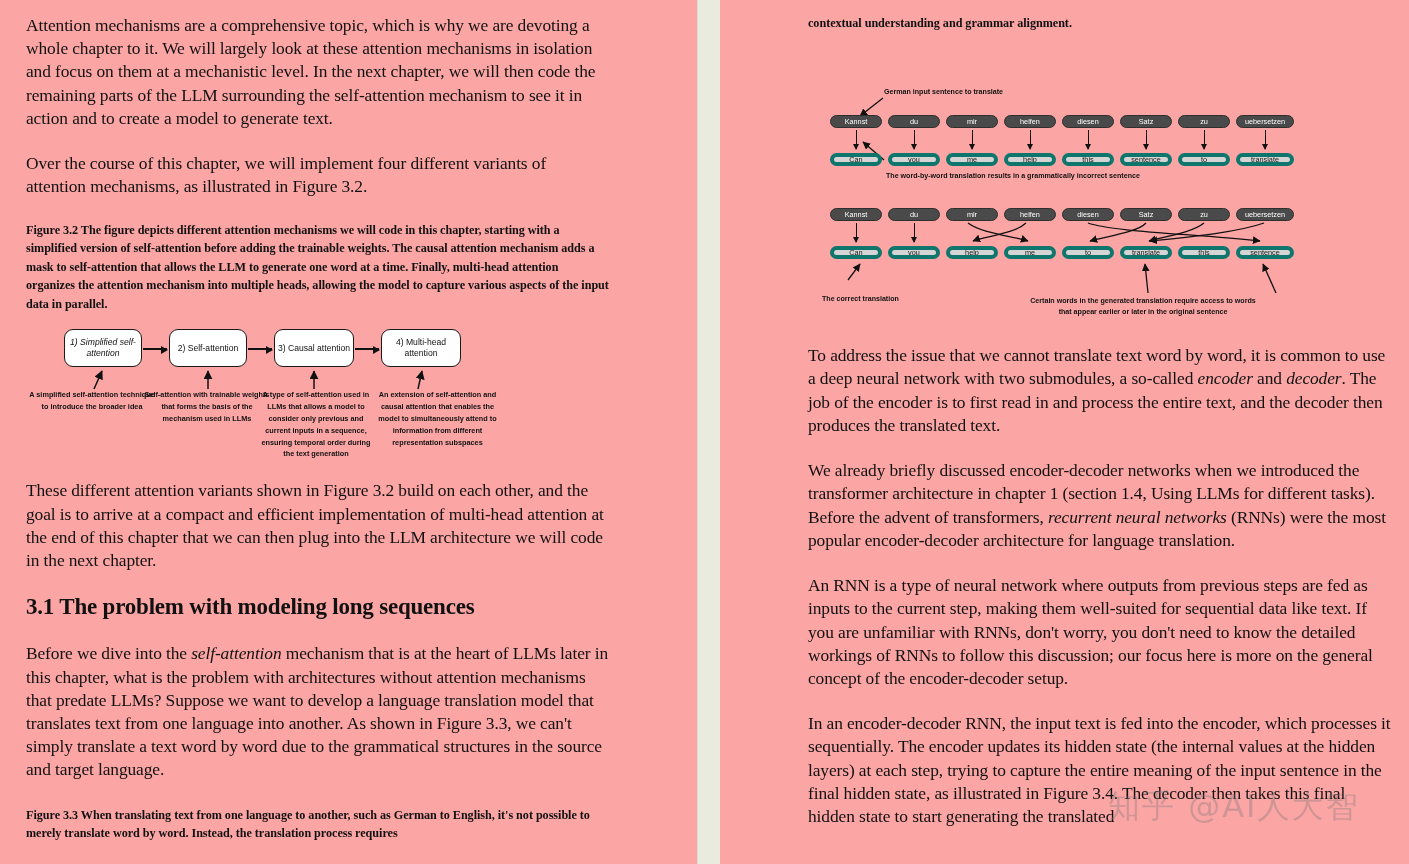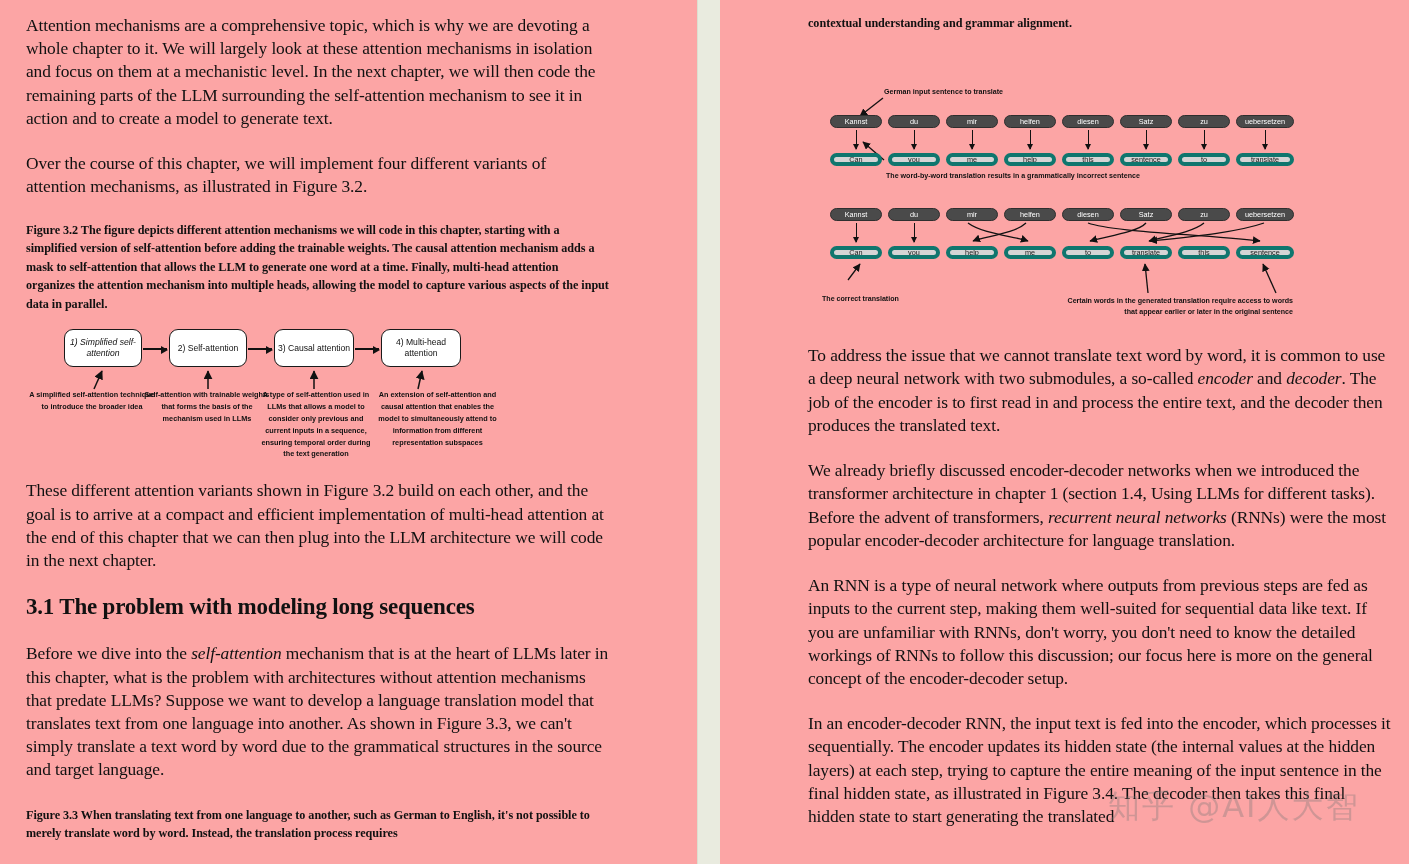--- a/index.html
+++ b/index.html
@@ -342,21 +342,21 @@
         </div>
       <div class="wbox light" style="left:370px;top:38px;width:52px;">
           <span>this</span>
         </div>
       <div class="wbox light" style="left:428px;top:38px;width:58px;">
           <span>sentence</span>
         </div>
 
       <div class="note" style="left:14px;top:74px;margin-top:12px;">The correct translation</div>
 
-      <div class="note center" style="left:185px;top:88px;width:300px;text-align:right;">
+      <div class="note center" style="left:185px;top:88px;width:300px;text-align:center;">
         <span>Certain words in the generated translation require access to words</span><br>
         <span>that appear earlier or later in the original sentence</span>
       </div>
     </div>
 
     <p class="body" style="margin-top:36px;">
       <span>To address the issue that we cannot translate text word by word, it is common to use a deep neural network with two submodules, a so-called </span><em>encoder</em><span> and </span><em>decoder</em><span>. The job of the encoder is to first read in and process the entire text, and the decoder then produces the translated text.</span>
     </p>
 
     <p class="body">

